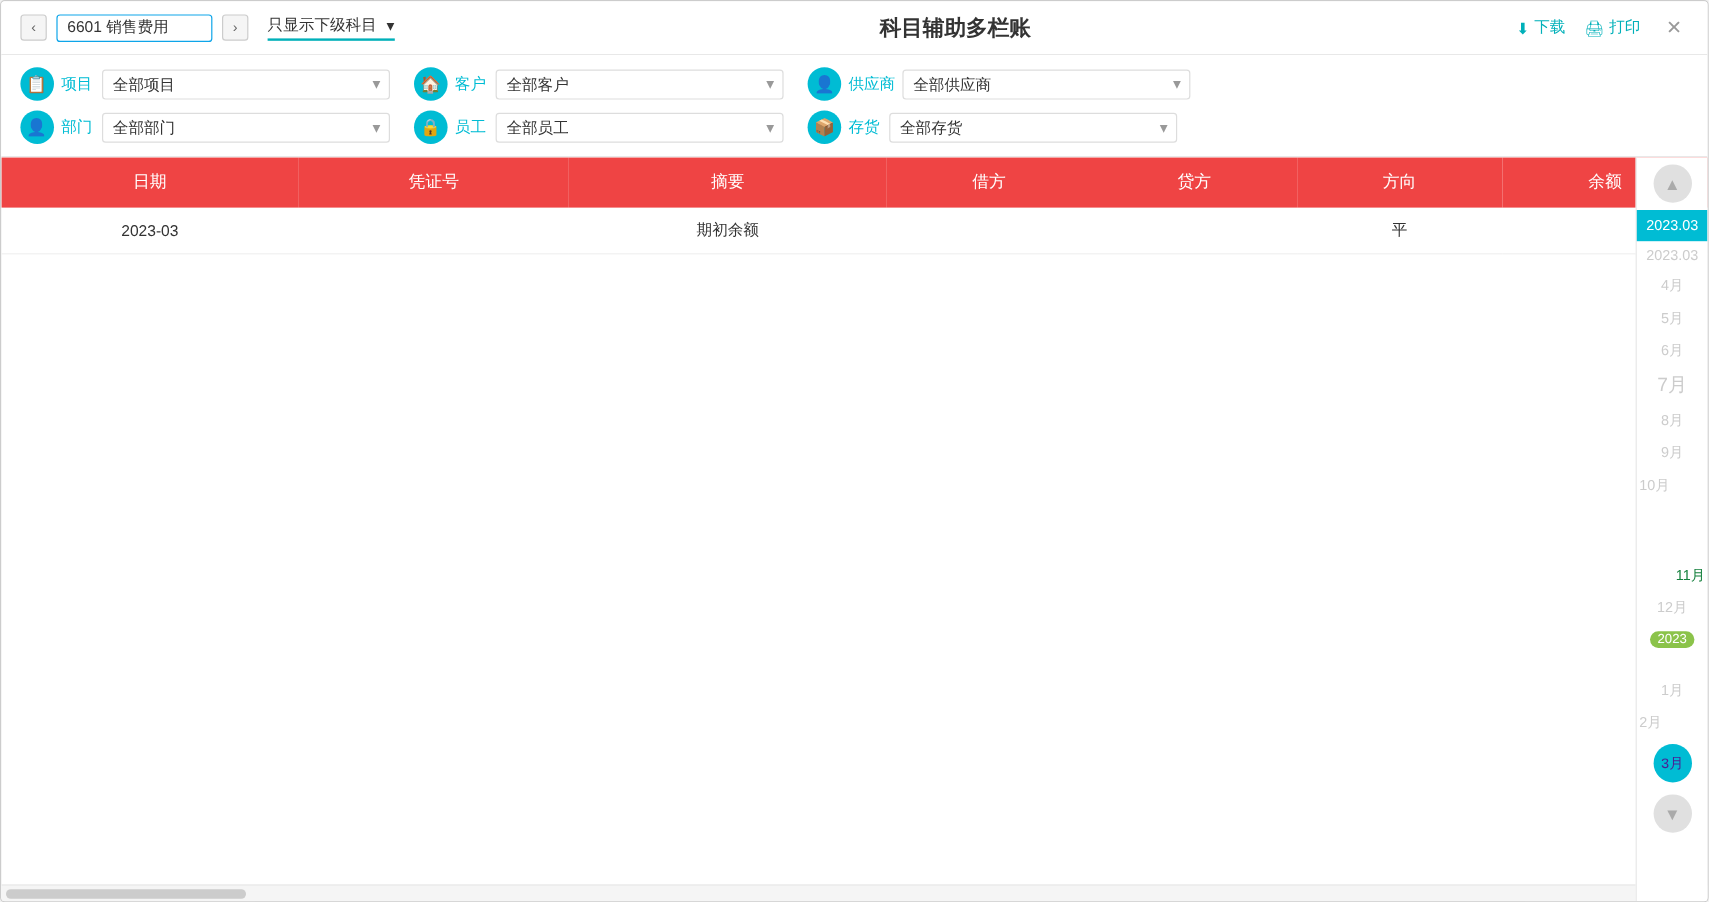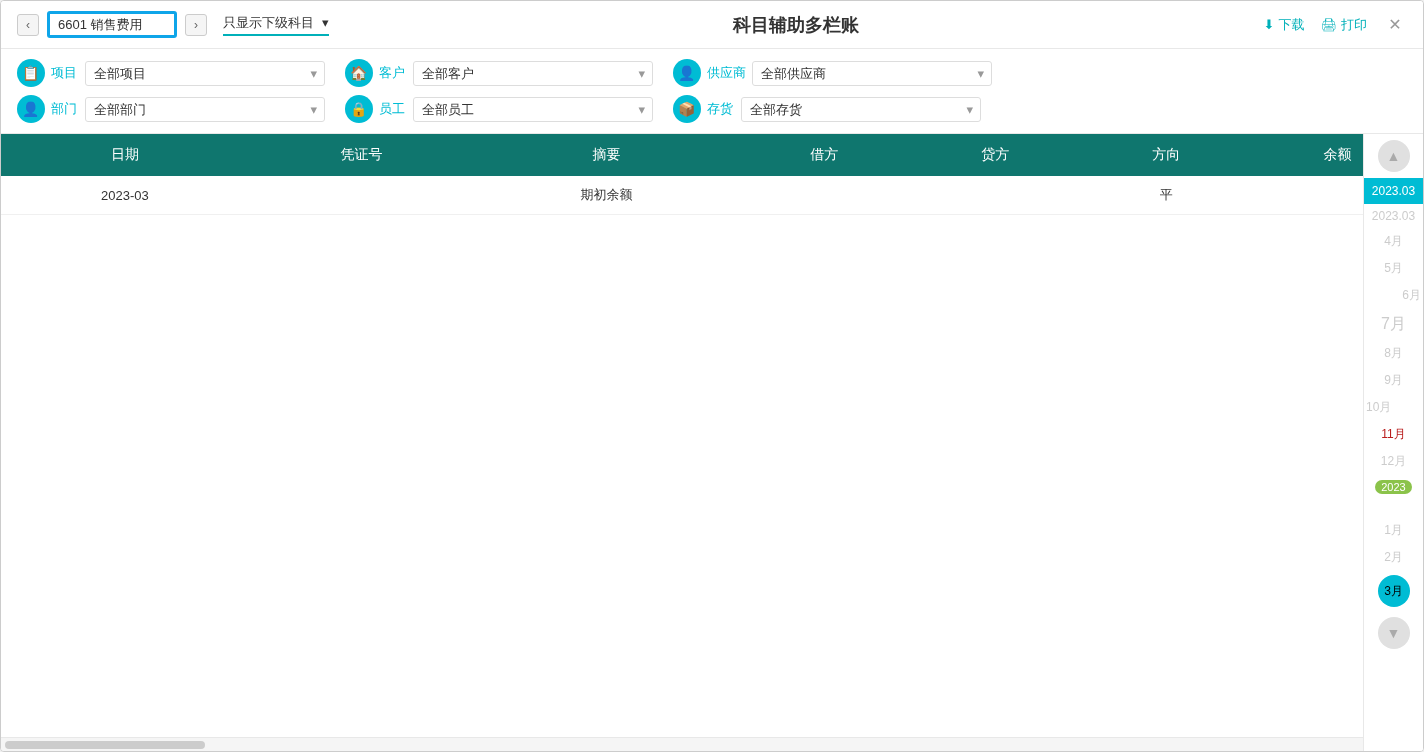--- a/index.html
+++ b/index.html
@@ -39,21 +39,21 @@
       border-radius: 3px;
       background: #f5f5f5;
       cursor: pointer;
       display: flex;
       align-items: center;
       justify-content: center;
       font-size: 12px;
       color: #666;
     }
     .account-code-input {
-      border: 3px solid #0ea5e9;
+      border: 1px solid #0ea5e9;
       border-radius: 3px;
       padding: 3px 8px;
       width: 130px;
       font-size: 13px;
       color: #333;
     }
     .show-sub-dropdown {
       display: flex;
       align-items: center;
       gap: 8px;
@@ -160,21 +160,21 @@
     .table-container {
       flex: 1;
       overflow: auto;
       position: relative;
     }
     table {
       width: 100%;
       border-collapse: collapse;
     }
     thead tr {
-      background: #0f766e;
+      background: #ef4444;
       color: white;
     }
     thead th {
       padding: 12px 8px;
       text-align: center;
       font-weight: normal;
       font-size: 14px;
     }
     tbody tr td {
       padding: 10px 8px;
@@ -344,34 +344,34 @@
     <div class="side-panel">
 
       <div style="width:32px;height:32px;border-radius:50%;background:#e0e0e0;display:flex;align-items:center;justify-content:center;margin:6px auto;cursor:pointer;color:#aaa;font-size:14px;">▲</div>
 
       <div style="width:100%;background:#00bcd4;color:white;text-align:center;padding:6px 2px;font-size:12px;cursor:pointer;">2023.03</div>
 
       <div style="width:100%;text-align:center;padding:5px 2px;font-size:12px;color:#ccc;cursor:pointer;">2023.03</div>
 
       <div style="width:100%;text-align:center;padding:5px 2px;font-size:12px;color:#ccc;cursor:pointer;">4月</div>
       <div style="width:100%;text-align:center;padding:5px 2px;font-size:12px;color:#ccc;cursor:pointer;">5月</div>
-      <div style="width:100%;text-align:right;padding:5px 2px;font-size:12px;color:#ccc;cursor:pointer;">6月</div>
+      <div style="width:100%;text-align:center;padding:5px 2px;font-size:12px;color:#ccc;cursor:pointer;">6月</div>
       <div style="width:100%;text-align:center;padding:5px 2px;font-size:16px;color:#ccc;cursor:pointer;">7月</div>
       <div style="width:100%;text-align:center;padding:5px 2px;font-size:12px;color:#ccc;cursor:pointer;">8月</div>
       <div style="width:100%;text-align:center;padding:5px 2px;font-size:12px;color:#ccc;cursor:pointer;">9月</div>
       <div style="width:100%;text-align:left;padding:5px 2px;font-size:12px;color:#ccc;cursor:pointer;">10月</div>
-      <div style="width:100%;text-align:center;padding:5px 2px;font-size:12px;color:#b91c1c;cursor:pointer;">11月</div>
+      <div style="width:100%;text-align:right;padding:5px 2px;font-size:12px;color:#15803d;cursor:pointer;margin-top:48px;">11月</div>
       <div style="width:100%;text-align:center;padding:5px 2px;font-size:12px;color:#ccc;cursor:pointer;">12月</div>
 
       <div style="width:100%;text-align:center;padding:4px 2px;cursor:pointer;">
         <span style="background:#8bc34a;color:white;border-radius:10px;padding:1px 6px;font-size:11px;">2023</span>
       </div>
       <div style="width:100%;text-align:center;padding:5px 2px;font-size:12px;color:#ccc;cursor:pointer;margin-top:19px;">1月</div>
-      <div style="width:100%;text-align:center;padding:5px 2px;font-size:12px;color:#ccc;cursor:pointer;">2月</div>
+      <div style="width:100%;padding:5px 2px;font-size:12px;color:#ccc;cursor:pointer;">2月</div>
 
       <div style="width:100%;text-align:center;padding:4px 2px;cursor:pointer;">
-        <div style="background:#00bcd4;color:#000000;border-radius:50%;width:32px;height:32px;display:flex;align-items:center;justify-content:center;margin:0 auto;font-size:12px;font-family:Liberation Mono, monospace;">3月</div>
+        <div style="background:#00bcd4;color:#4c1d95;border-radius:50%;width:32px;height:32px;display:flex;align-items:center;justify-content:center;margin:0 auto;font-size:12px;font-family:Liberation Mono, monospace;">3月</div>
       </div>
 
       <div style="width:32px;height:32px;border-radius:50%;background:#e0e0e0;display:flex;align-items:center;justify-content:center;margin:6px auto;cursor:pointer;color:#aaa;font-size:14px;">▼</div>
     </div>
   </div>
 </div>
 
 </body></html>

